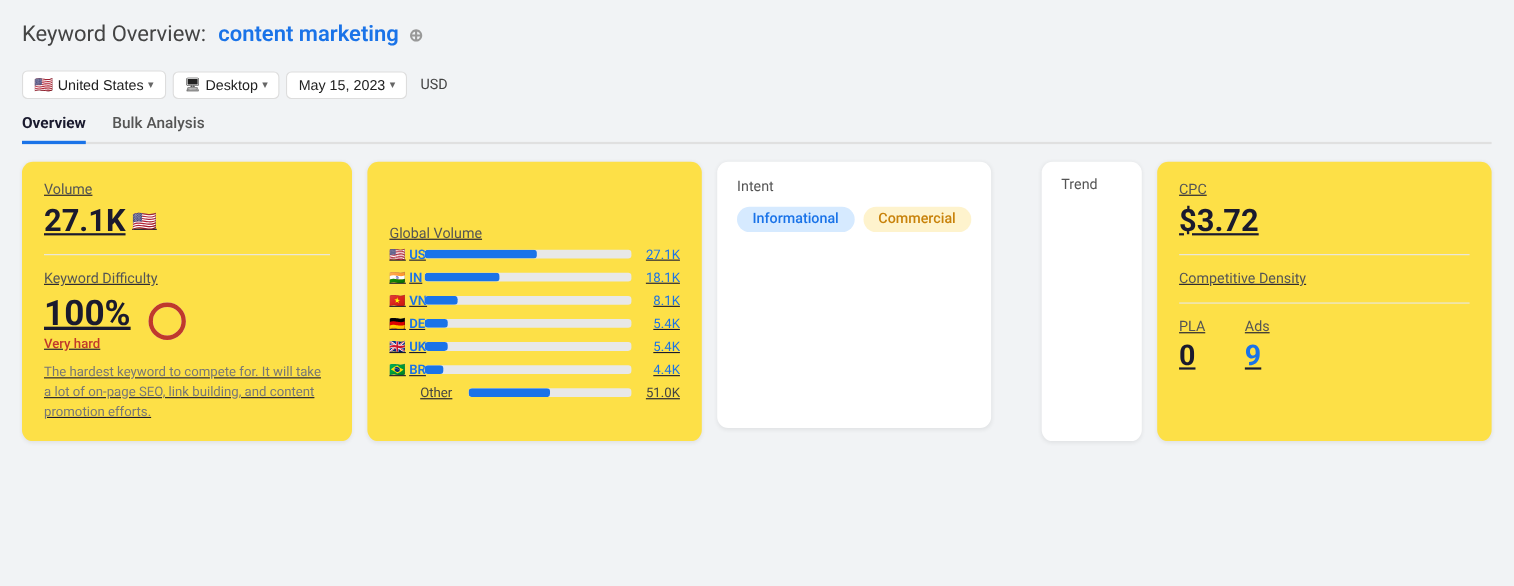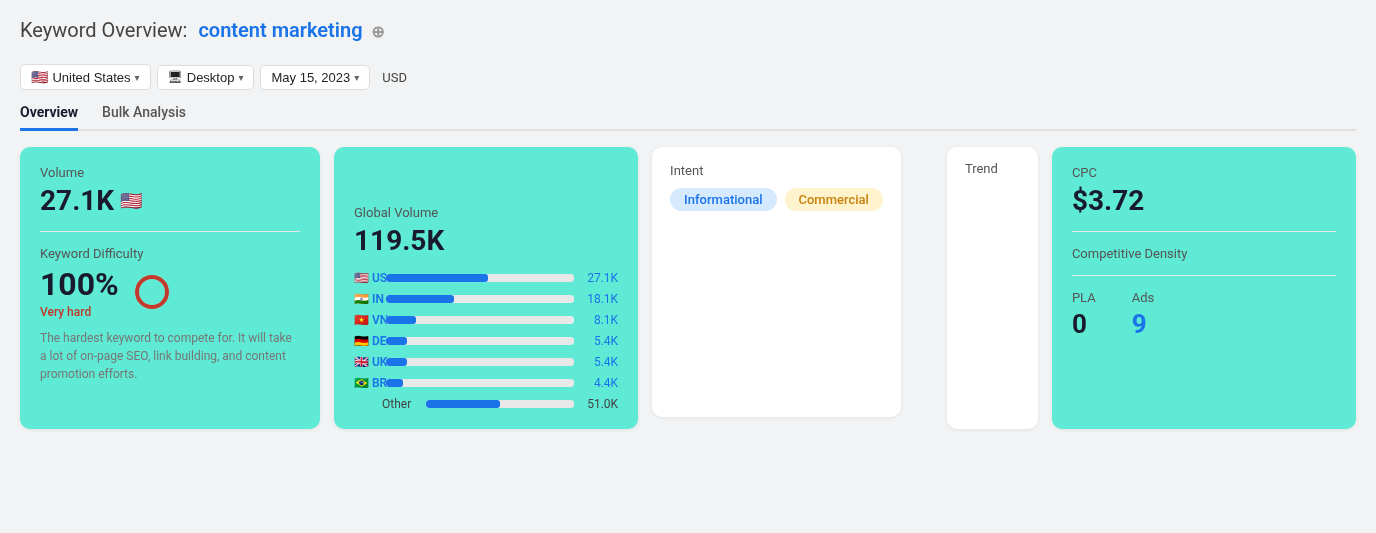--- a/index.html
+++ b/index.html
@@ -79,24 +79,25 @@
       font-weight: 700;
     }
 
     .cards-row {
       display: grid;
       grid-template-columns: 300px 1fr 1fr 1fr;
       gap: 14px;
     }
 
     .card {
-      background: #5eead4;
+      background: #fde047;
       border-radius: 10px;
       padding: 18px 20px;
       box-shadow: 0 1px 4px rgba(0,0,0,0.07);
+      text-decoration: underline;
     }
 
     
     .card1 .section-label {
       font-size: 13px;
       color: #555;
       margin-bottom: 4px;
     }
     .card1 .big-value {
       font-size: 28px;
@@ -352,21 +353,20 @@
       <svg class="kd-circle" viewBox="0 0 38 38">
         <circle cx="19" cy="19" r="15" fill="none" stroke="#e8e8e8" stroke-width="4"></circle>
         <circle cx="19" cy="19" r="15" fill="none" stroke="#c0392b" stroke-width="4" stroke-dasharray="94.2 0" stroke-linecap="round" transform="rotate(-90 19 19)"></circle>
       </svg>
     </div>
     <div class="kd-desc">The hardest keyword to compete for. It will take a lot of on-page SEO, link building, and content promotion efforts.</div>
   </div>
 
   <div class="card card2">
     <div class="section-label">Global Volume</div>
-    <div class="big-value">119.5K</div>
 
     <div class="bar-row">
       <div class="bar-country">
           <span>🇺🇸</span>
           <span>US</span>
         </div>
       <div class="bar-track">
           <div class="bar-fill" style="width:54%"></div>
         </div>
       <div class="bar-val">27.1K</div>

